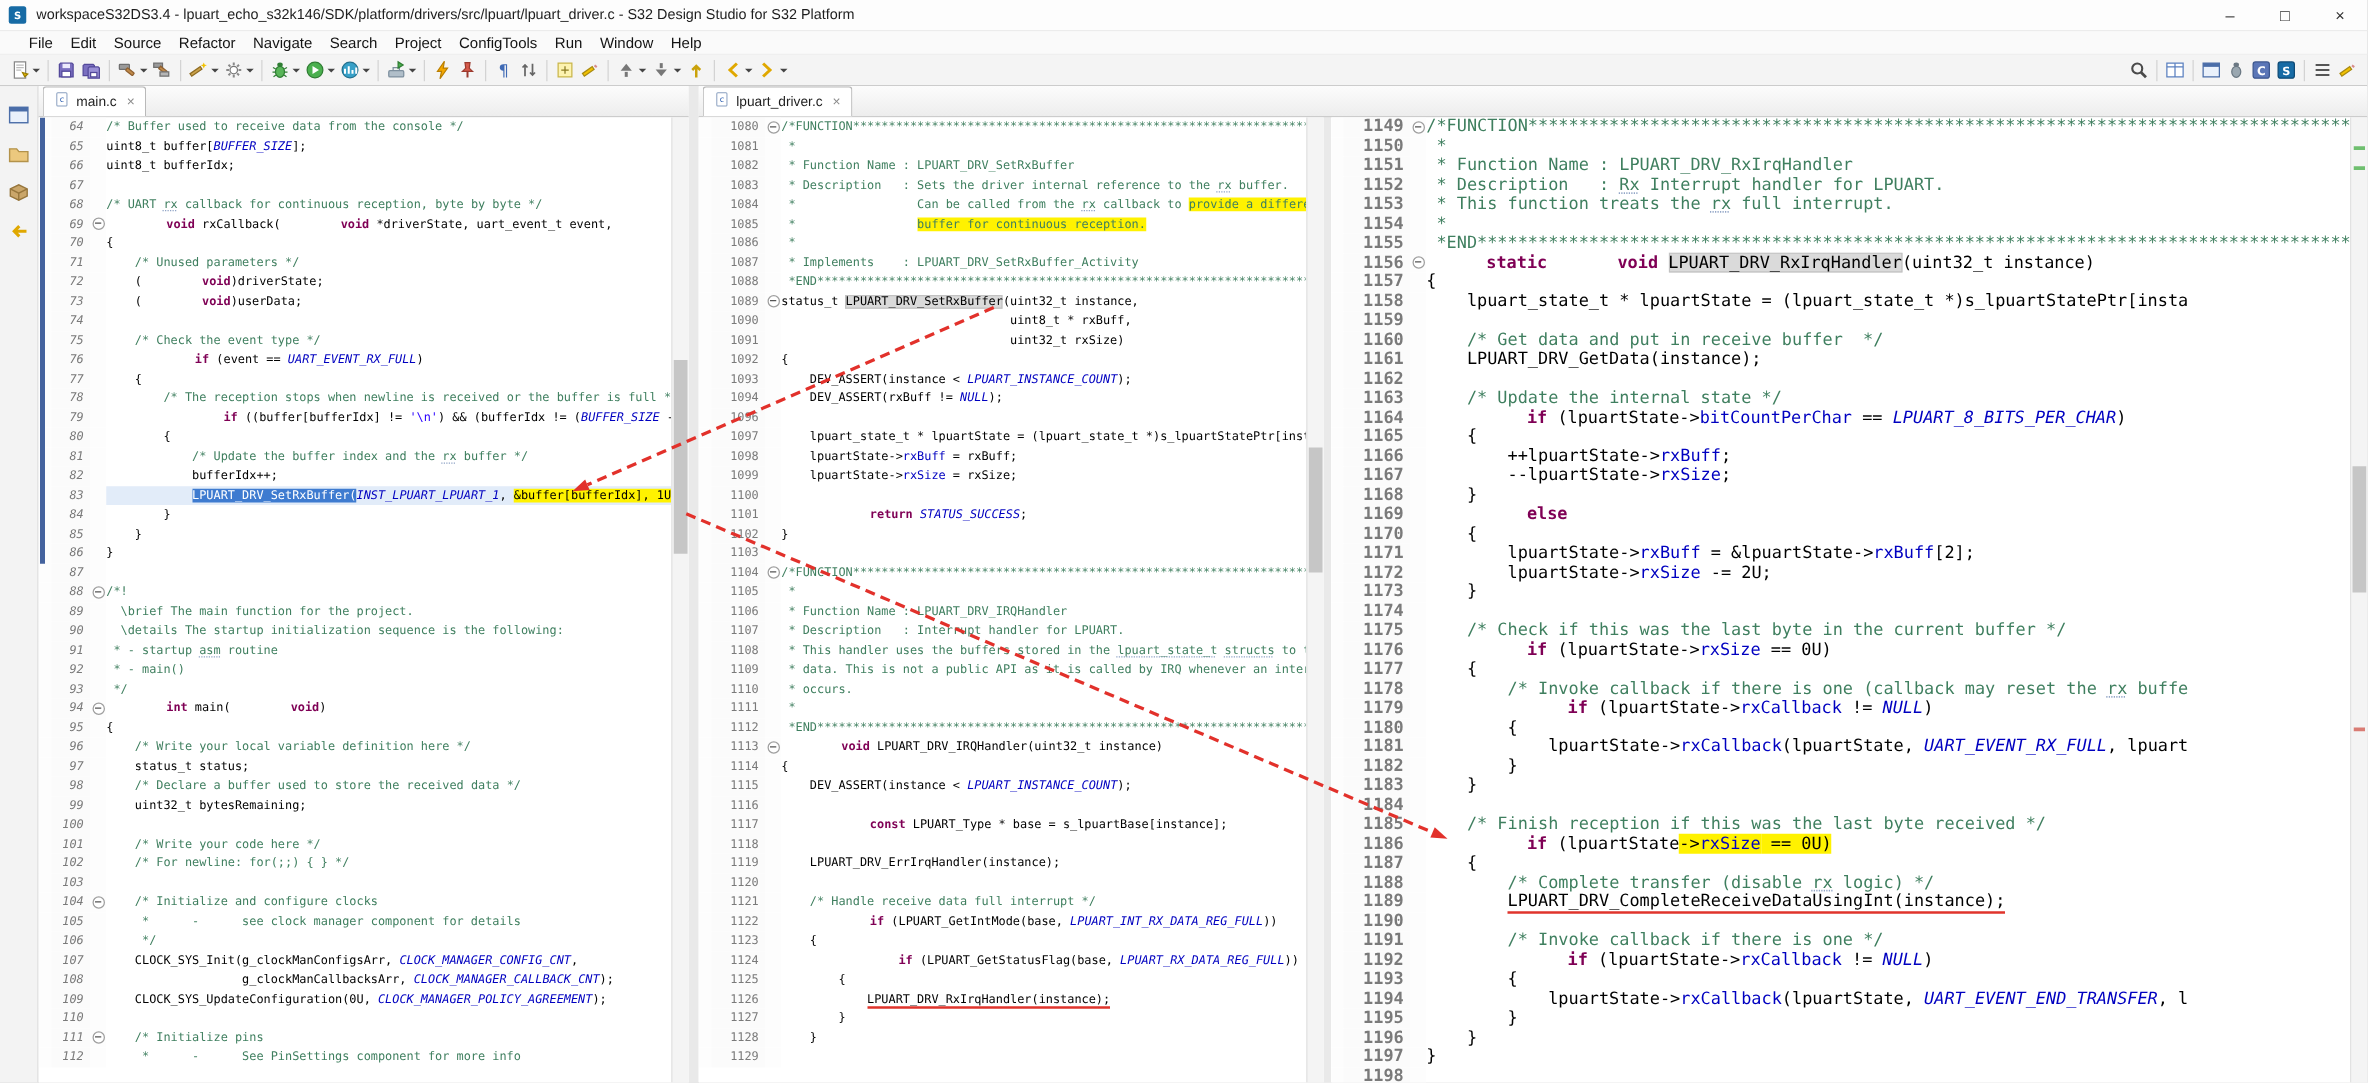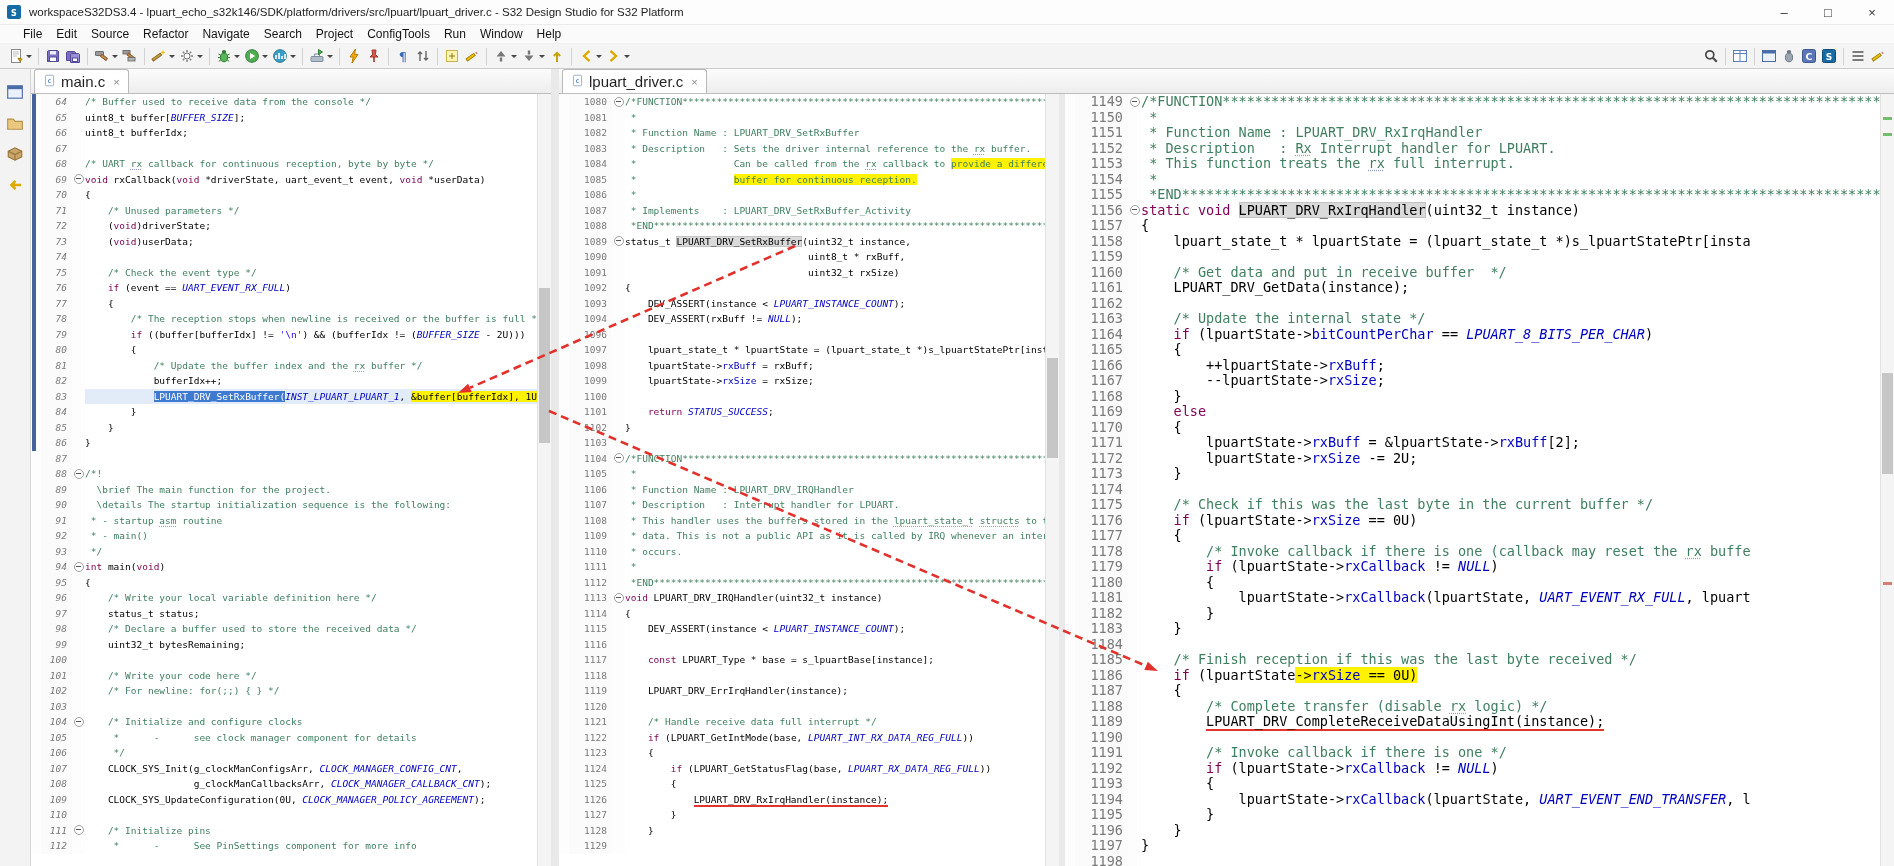--- a/index.html
+++ b/index.html
@@ -29,47 +29,47 @@
   .fastview{width:30px;flex:none;background:#f3f3f3;border-right:1px solid #d6d6d6;display:flex;flex-direction:column;align-items:center;padding-top:14px;gap:13px;}
   .fvbtn svg{width:18px;height:18px;display:block;}
   .editors{flex:1;display:flex;min-width:0;}
   .egroup{display:flex;flex-direction:column;min-width:0;background:#ffffff;}
   .vsash{width:8px;background:#e9e9e9;flex:none;}
   .isash{width:6px;background:#e9e9e9;flex:none;}
 
   .tabstrip{height:24px;flex:none;background:linear-gradient(#fcfcfc,#ededed);border-bottom:1px solid #bdbdbd;display:flex;align-items:flex-end;padding-left:3px;}
   .tab{height:23px;background:#ffffff;border:1px solid #b9b9b9;border-bottom:none;border-radius:3px 3px 0 0;display:flex;align-items:center;padding:0 8px;gap:5px;}
   .tab svg{width:13px;height:13px;}
-  .tab-label{font-size:15px;color:#1f1f1f;}
+  .tab-label{font-size:11px;color:#1f1f1f;}
   .tab-close{font-size:11px;color:#8a8a8a;margin-left:3px;}
 
   .gbody{flex:1;display:flex;min-height:0;}
   .pane{display:flex;min-width:0;background:#fff;}
   .codewrap{flex:1;min-width:0;overflow:hidden;position:relative;background:#fff;}
   .vscroll{width:13px;flex:none;background:#f4f4f4;border-left:1px solid #e2e2e2;position:relative;}
   .vthumb{position:absolute;left:1px;right:1px;background:#c6c6c6;}
   .smark{position:absolute;left:2px;right:2px;height:3px;}
 
   
   .crow{display:flex;white-space:pre;height:15.5px;}
   .pane-0 .crow,.pane-1 .crow{font:9.5px/15.5px "DejaVu Sans Mono",monospace;}
   .pane-2 .crow{font:13.5px/15.5px "DejaVu Sans Mono",monospace;}
   .ruler{width:10px;flex:none;background:#fdfdfd;}
   .lnum{flex:none;text-align:right;padding-right:5px;color:#7a7a7a;background:#fbfbfb;}
   .pane-0 .lnum{width:26px;font-style:italic;}
   .pane-1 .lnum{width:38px;}
-  .pane-2 .lnum{width:48px;}
+  .pane-2 .lnum{width:48px;font-weight:bold;}
   .foldc{width:13px;flex:none;display:flex;align-items:center;justify-content:center;background:#fdfdfd;}
   .fold-glyph{width:8px;height:8px;border:1px solid #9f9f9f;border-radius:50%;background:#fff;position:relative;}
   .fold-glyph::after{content:"";position:absolute;left:1.5px;right:1.5px;top:3px;border-top:1px solid #555;}
   .ctext{flex:1;min-width:0;}
   .row-cur{background:#e2ecf9;}
 
   
-  .k{color:#7f0055;font-weight:normal;}
+  .k{color:#7f0055;font-weight:bold;padding-left:48px;}
   .c{color:#3f7f5f;}
   .m{color:#0000c0;font-style:italic;}
   .f{color:#0000c0;}
   .s{color:#2a00ff;}
   .o{background:#dadada;box-shadow:0 0 0 1px #c2c2c2 inset;}
   .y{background:#fff200;}
   .u{border-bottom:2px solid #e0342c;}
   .w{text-decoration:underline dotted #90a4c6;text-underline-offset:2px;}
   .sel{background:#3e7bd0;color:#ffffff;}
   .rangebar{position:absolute;left:1px;top:0;width:4px;background:#44639e;}

